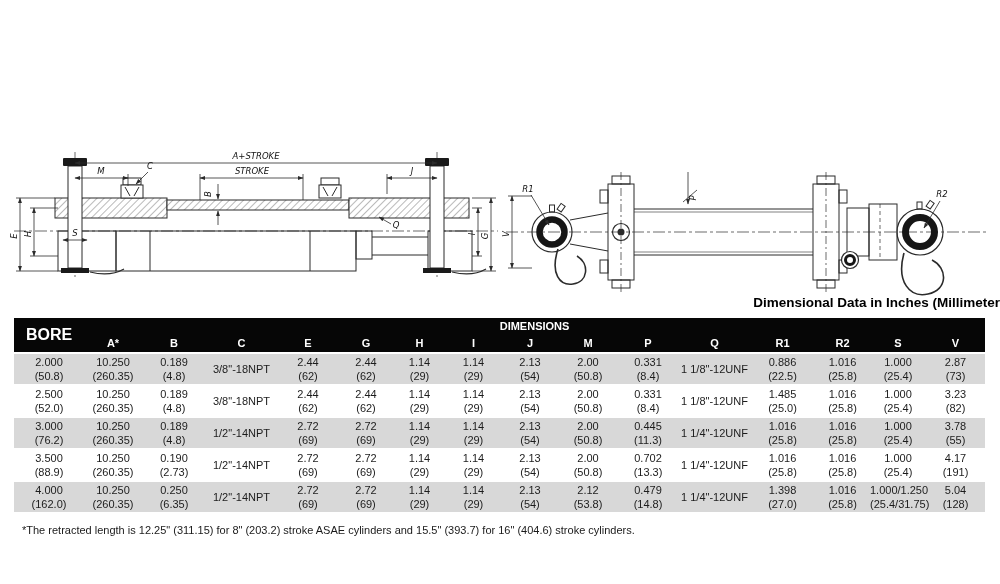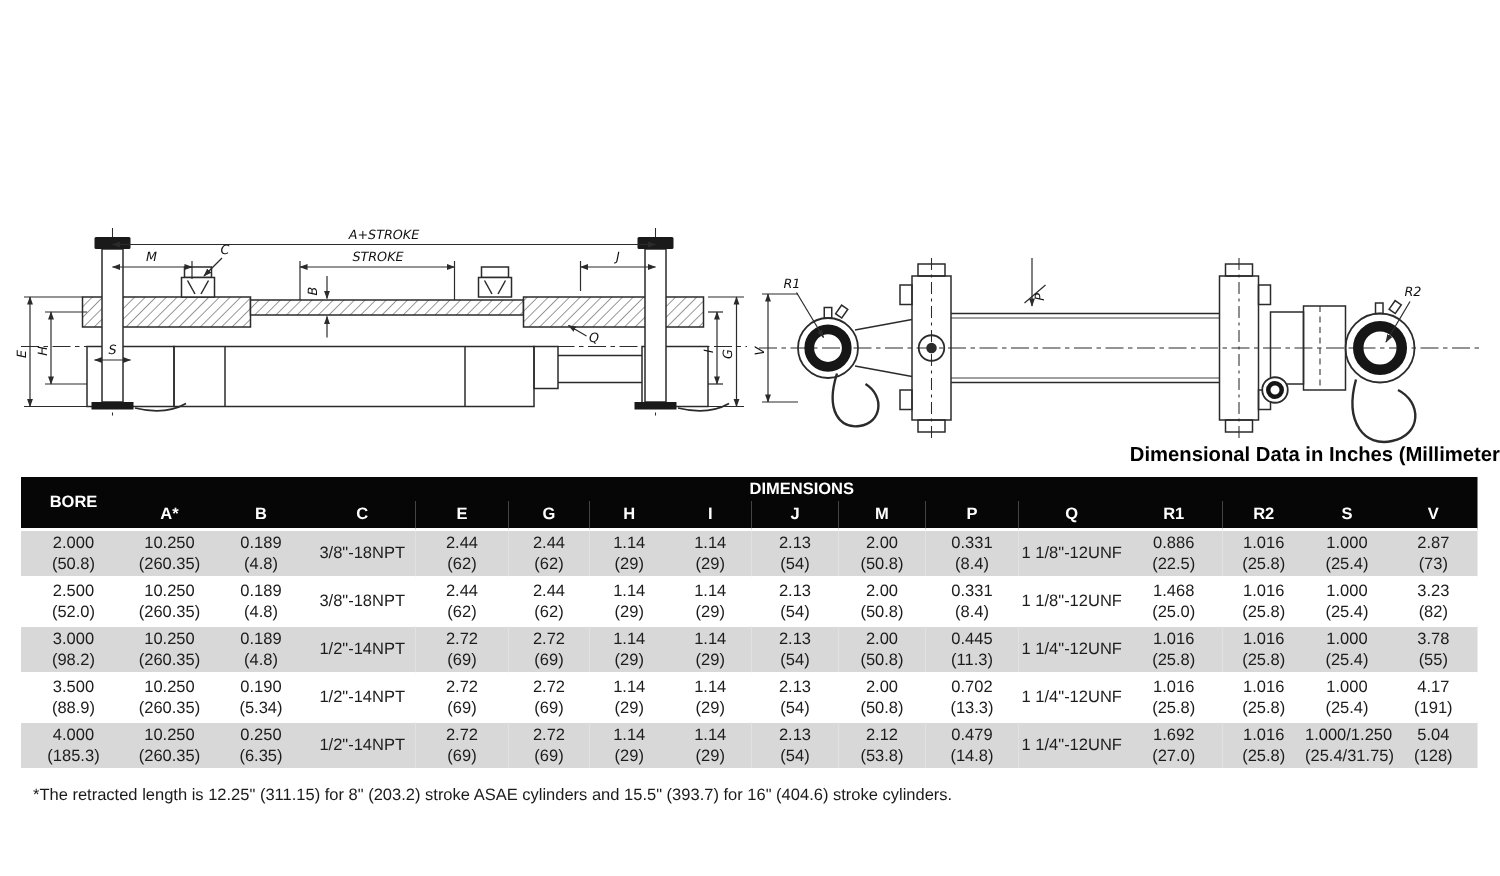--- a/index.html
+++ b/index.html
@@ -15,21 +15,21 @@
     font-size:13.5px;font-weight:bold;color:#000;padding-left:12px;
   }
   .tbl-wrap{position:absolute;left:14px;top:318px;width:971px}
   table{border-collapse:collapse;table-layout:fixed;width:971px}
   thead th{
     background:#060606;color:#ffffff;font-size:11px;font-weight:bold;
     padding:0;text-align:center;
   }
   th.th-dims{height:16px;vertical-align:middle}
   th.th-col{height:18px;vertical-align:middle}
-  th.th-bore{font-size:11px}
+  th.th-bore{font-size:16px}
   tbody td{
     height:30px;padding:0;text-align:center;vertical-align:middle;
     font-size:11px;color:#1c1c1c;border-top:2px solid #ffffff;background:#ffffff;
   }
   tbody tr.alt td{background:#d8d8d8}
   .cl{line-height:14px}
   .footnote{position:absolute;left:22px;top:524px;font-size:11px;color:#1a1a1a}
   svg text{font-family:"DejaVu Sans", sans-serif;font-style:italic;fill:#111}
 </style>
 </head>
@@ -355,40 +355,40 @@
             <div class="cl">(50.8)</div>
           </td>
           <td>
             <div class="cl">0.331</div>
             <div class="cl">(8.4)</div>
           </td>
           <td>
             <div class="cl">1 1/8"-12UNF</div>
           </td>
           <td>
-            <div class="cl">1.468</div>
+            <div class="cl">1.485</div>
             <div class="cl">(25.0)</div>
           </td>
           <td>
             <div class="cl">1.016</div>
             <div class="cl">(25.8)</div>
           </td>
           <td>
             <div class="cl">1.000</div>
             <div class="cl">(25.4)</div>
           </td>
           <td>
             <div class="cl">3.23</div>
             <div class="cl">(82)</div>
           </td>
         </tr>
         <tr class="alt">
           <td>
             <div class="cl">3.000</div>
-            <div class="cl">(98.2)</div>
+            <div class="cl">(76.2)</div>
           </td>
           <td>
             <div class="cl">10.250</div>
             <div class="cl">(260.35)</div>
           </td>
           <td>
             <div class="cl">0.189</div>
             <div class="cl">(4.8)</div>
           </td>
           <td>
@@ -446,21 +446,21 @@
           <td>
             <div class="cl">3.500</div>
             <div class="cl">(88.9)</div>
           </td>
           <td>
             <div class="cl">10.250</div>
             <div class="cl">(260.35)</div>
           </td>
           <td>
             <div class="cl">0.190</div>
-            <div class="cl">(5.34)</div>
+            <div class="cl">(2.73)</div>
           </td>
           <td>
             <div class="cl">1/2"-14NPT</div>
           </td>
           <td>
             <div class="cl">2.72</div>
             <div class="cl">(69)</div>
           </td>
           <td>
             <div class="cl">2.72</div>
@@ -502,21 +502,21 @@
             <div class="cl">(25.4)</div>
           </td>
           <td>
             <div class="cl">4.17</div>
             <div class="cl">(191)</div>
           </td>
         </tr>
         <tr class="alt">
           <td>
             <div class="cl">4.000</div>
-            <div class="cl">(185.3)</div>
+            <div class="cl">(162.0)</div>
           </td>
           <td>
             <div class="cl">10.250</div>
             <div class="cl">(260.35)</div>
           </td>
           <td>
             <div class="cl">0.250</div>
             <div class="cl">(6.35)</div>
           </td>
           <td>
@@ -547,21 +547,21 @@
             <div class="cl">(53.8)</div>
           </td>
           <td>
             <div class="cl">0.479</div>
             <div class="cl">(14.8)</div>
           </td>
           <td>
             <div class="cl">1 1/4"-12UNF</div>
           </td>
           <td>
-            <div class="cl">1.692</div>
+            <div class="cl">1.398</div>
             <div class="cl">(27.0)</div>
           </td>
           <td>
             <div class="cl">1.016</div>
             <div class="cl">(25.8)</div>
           </td>
           <td>
             <div class="cl">1.000/1.250</div>
             <div class="cl">(25.4/31.75)</div>
           </td>

